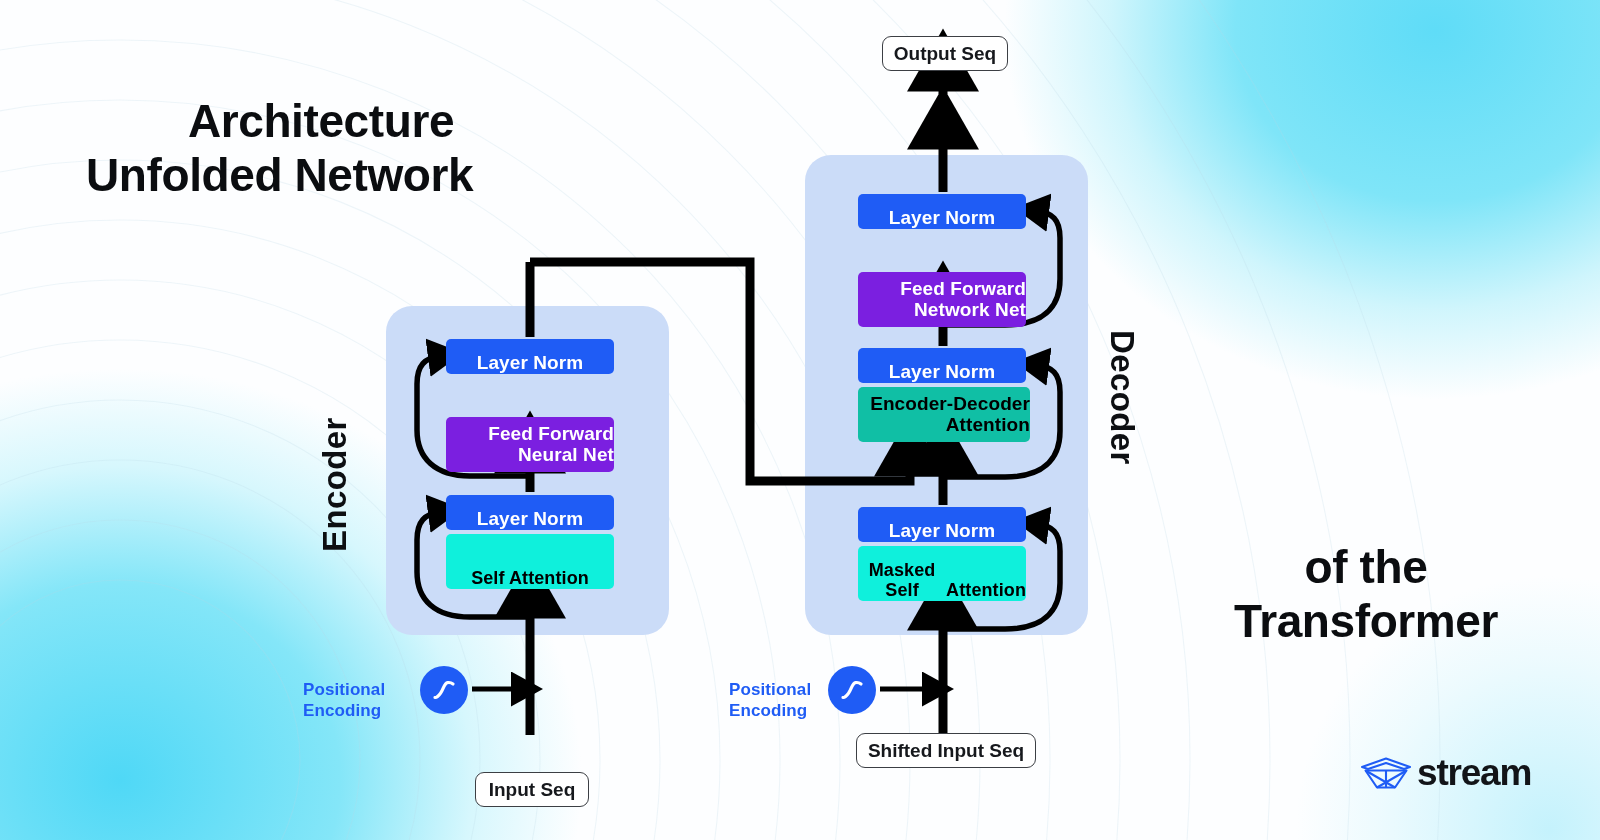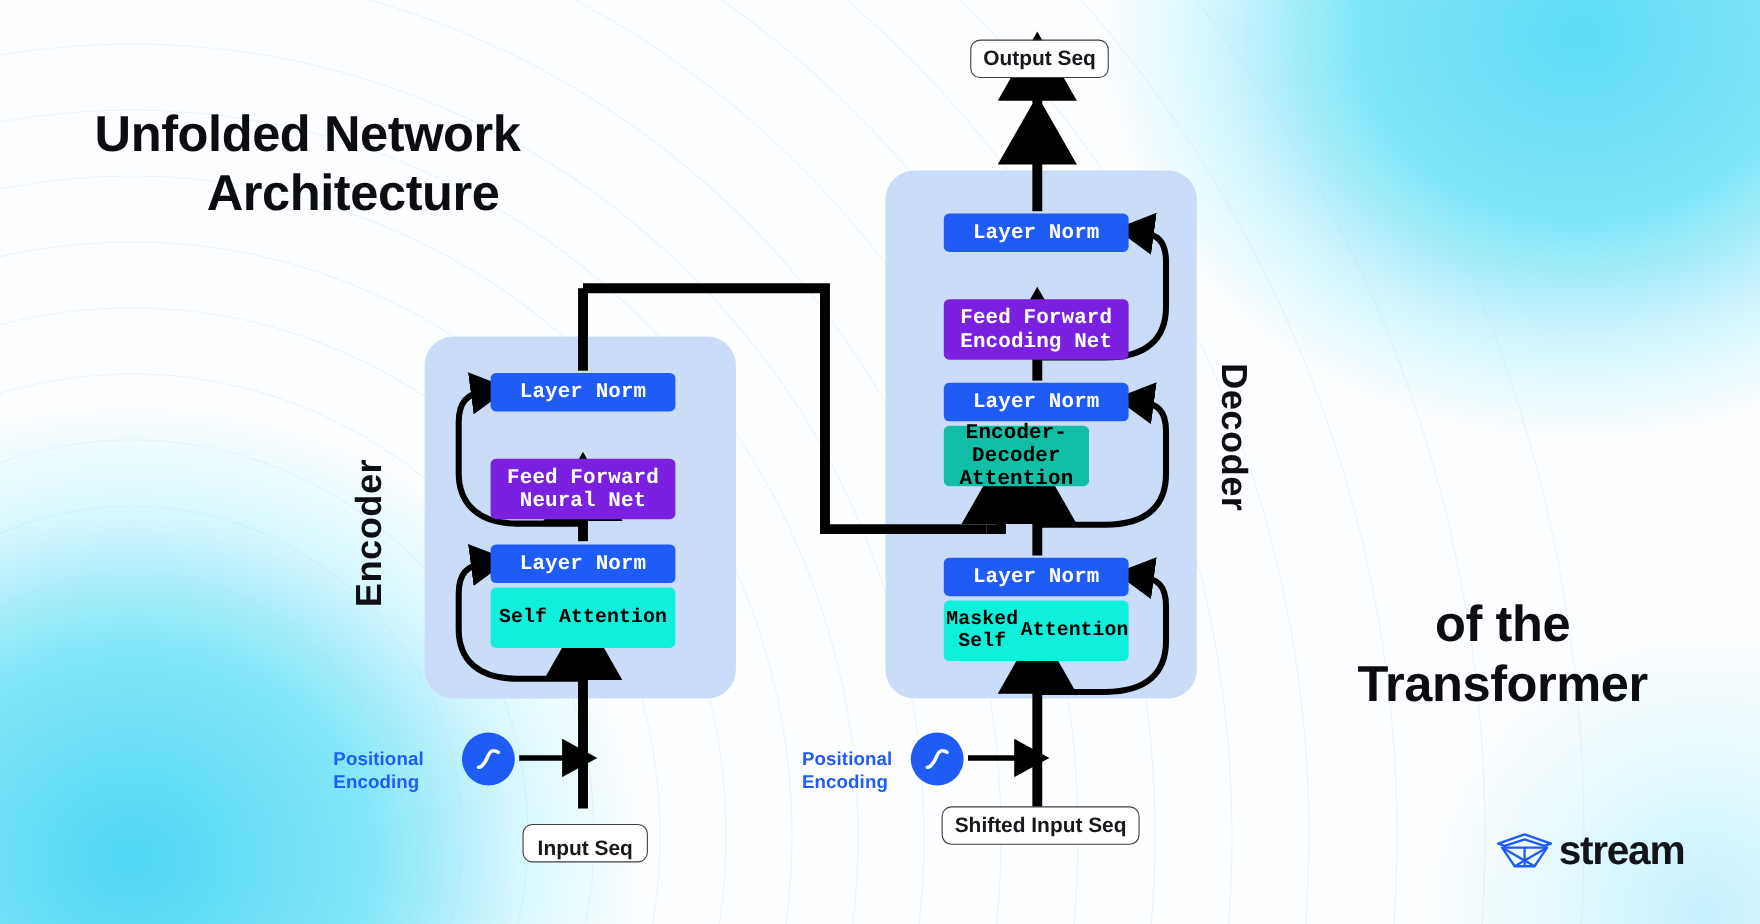--- a/index.html
+++ b/index.html
@@ -14,23 +14,23 @@
   .bg-base{position:absolute;inset:0;background:#fdfeff;}
   .bg-tr{position:absolute;top:-420px;right:-360px;width:1050px;height:900px;
     background:radial-gradient(closest-side at 50% 50%, #5fdcf7 0%, #7fe5f8 38%, rgba(170,238,250,.55) 62%, rgba(255,255,255,0) 82%);}
   .bg-bl{position:absolute;left:-430px;bottom:-430px;width:1100px;height:980px;
     background:radial-gradient(closest-side at 50% 50%, #4fd8f6 0%, #84e6f8 40%, rgba(176,240,251,.5) 64%, rgba(255,255,255,0) 84%);}
   .bg-br{position:absolute;right:-260px;bottom:-300px;width:620px;height:620px;
     background:radial-gradient(closest-side at 50% 50%, rgba(150,232,250,.55) 0%, rgba(200,243,252,.3) 55%, rgba(255,255,255,0) 82%);}
   .bg-arcs{position:absolute;inset:0;opacity:.5;}
   .panel{position:absolute;background:#cbdcf8;border-radius:26px;}
 
-  .blk{position:absolute;display:flex;align-items:center;justify-content:center;
+  .blk{position:absolute;display:flex;align-items:flex-end;justify-content:center;
     text-align:center;border-radius:5px;font-weight:bold;line-height:1.1;
-    letter-spacing:.1px;font-family:Liberation Mono, monospace;}
+    letter-spacing:.1px;}
   .blk.norm{background:#1f5cf5;color:#ffffff;font-size:19px;}
   .blk.ffn{background:#7b1fe0;color:#ffffff;font-size:19px;margin-top:39px;}
   .blk.attn{background:#0ff0dc;color:#000000;font-size:18px;}
   .blk.xattn{background:#10bfa5;color:#000000;font-size:19px;}
 
   .pillbox{position:absolute;display:flex;align-items:center;justify-content:center;
     background:#ffffff;border:1.6px solid #3c3f44;border-radius:9px;
     color:#16181c;font-size:19px;font-weight:bold;white-space:nowrap;}
 
   .sidelabel{position:absolute;font-size:33px;font-weight:bold;color:#0d0f12;
@@ -80,22 +80,22 @@
       <circle cx="120" cy="760" r="930"></circle>
         <circle cx="120" cy="760" r="1000"></circle>
       <circle cx="120" cy="760" r="1070"></circle>
         <circle cx="120" cy="760" r="1150"></circle>
       <circle cx="120" cy="760" r="1230"></circle>
         <circle cx="120" cy="760" r="1320"></circle>
     </g>
   </svg>
 
   <div class="title" style="left:86px;top:94px;width:470px;">
+    <div style="text-align:center;">Architecture</div>
     <div>Unfolded Network</div>
-    <div style="text-align:center;">Architecture</div>
   </div>
 
   <div class="title right" style="left:1205px;top:540px;width:322px;">
     <div>of the</div>
     <div>Transformer</div>
   </div>
 
   <div class="panel" style="left:386px;top:306px;width:283px;height:329px;"></div>
   <div class="panel" style="left:805px;top:155px;width:283px;height:480px;"></div>
 
@@ -159,44 +159,44 @@
     <span>Self Attention</span>
   </div>
 
   <div class="sidelabel up" style="left:316px;top:552px;">Encoder</div>
 
   <div class="blk norm" style="left:858px;top:194px;width:168px;height:35px;">
     <span>Layer Norm</span>
   </div>
   <div class="blk ffn" style="left:858px;top:233px;width:168px;height:55px;flex-direction:column;">
     <span>Feed Forward</span>
-    <span>Encoding Net</span>
+    <span>Network Net</span>
   </div>
   <div class="blk norm" style="left:858px;top:348px;width:168px;height:35px;">
     <span>Layer Norm</span>
   </div>
-  <div class="blk xattn" style="left:858px;top:387px;width:132px;height:55px;flex-direction:column;">
+  <div class="blk xattn" style="left:858px;top:387px;width:172px;height:55px;flex-direction:column;">
     <span>Encoder-Decoder</span>
     <span>Attention</span>
   </div>
   <div class="blk norm" style="left:858px;top:507px;width:168px;height:35px;">
     <span>Layer Norm</span>
   </div>
   <div class="blk attn" style="left:858px;top:546px;width:168px;height:55px;flex-direction:row;">
     <span>Masked Self</span>
     <span>Attention</span>
   </div>
 
   <div class="sidelabel down" style="left:1141px;top:330px;">Decoder</div>
 
   <div class="pillbox" style="left:882px;top:36px;width:124px;height:33px;">
     <span>Output Seq</span>
   </div>
 
-  <div class="pillbox" style="left:475px;top:749px;width:112px;height:33px;align-items:flex-end;">
+  <div class="pillbox" style="left:475px;top:772px;width:112px;height:33px;">
     <span>Input Seq</span>
   </div>
   <div class="pillbox" style="left:856px;top:733px;width:178px;height:33px;">
     <span>Shifted Input Seq</span>
   </div>
 
   <div class="pe-label" style="left:303px;top:679px;width:110px;">
     <div>Positional</div>
     <div>Encoding</div>
   </div>

